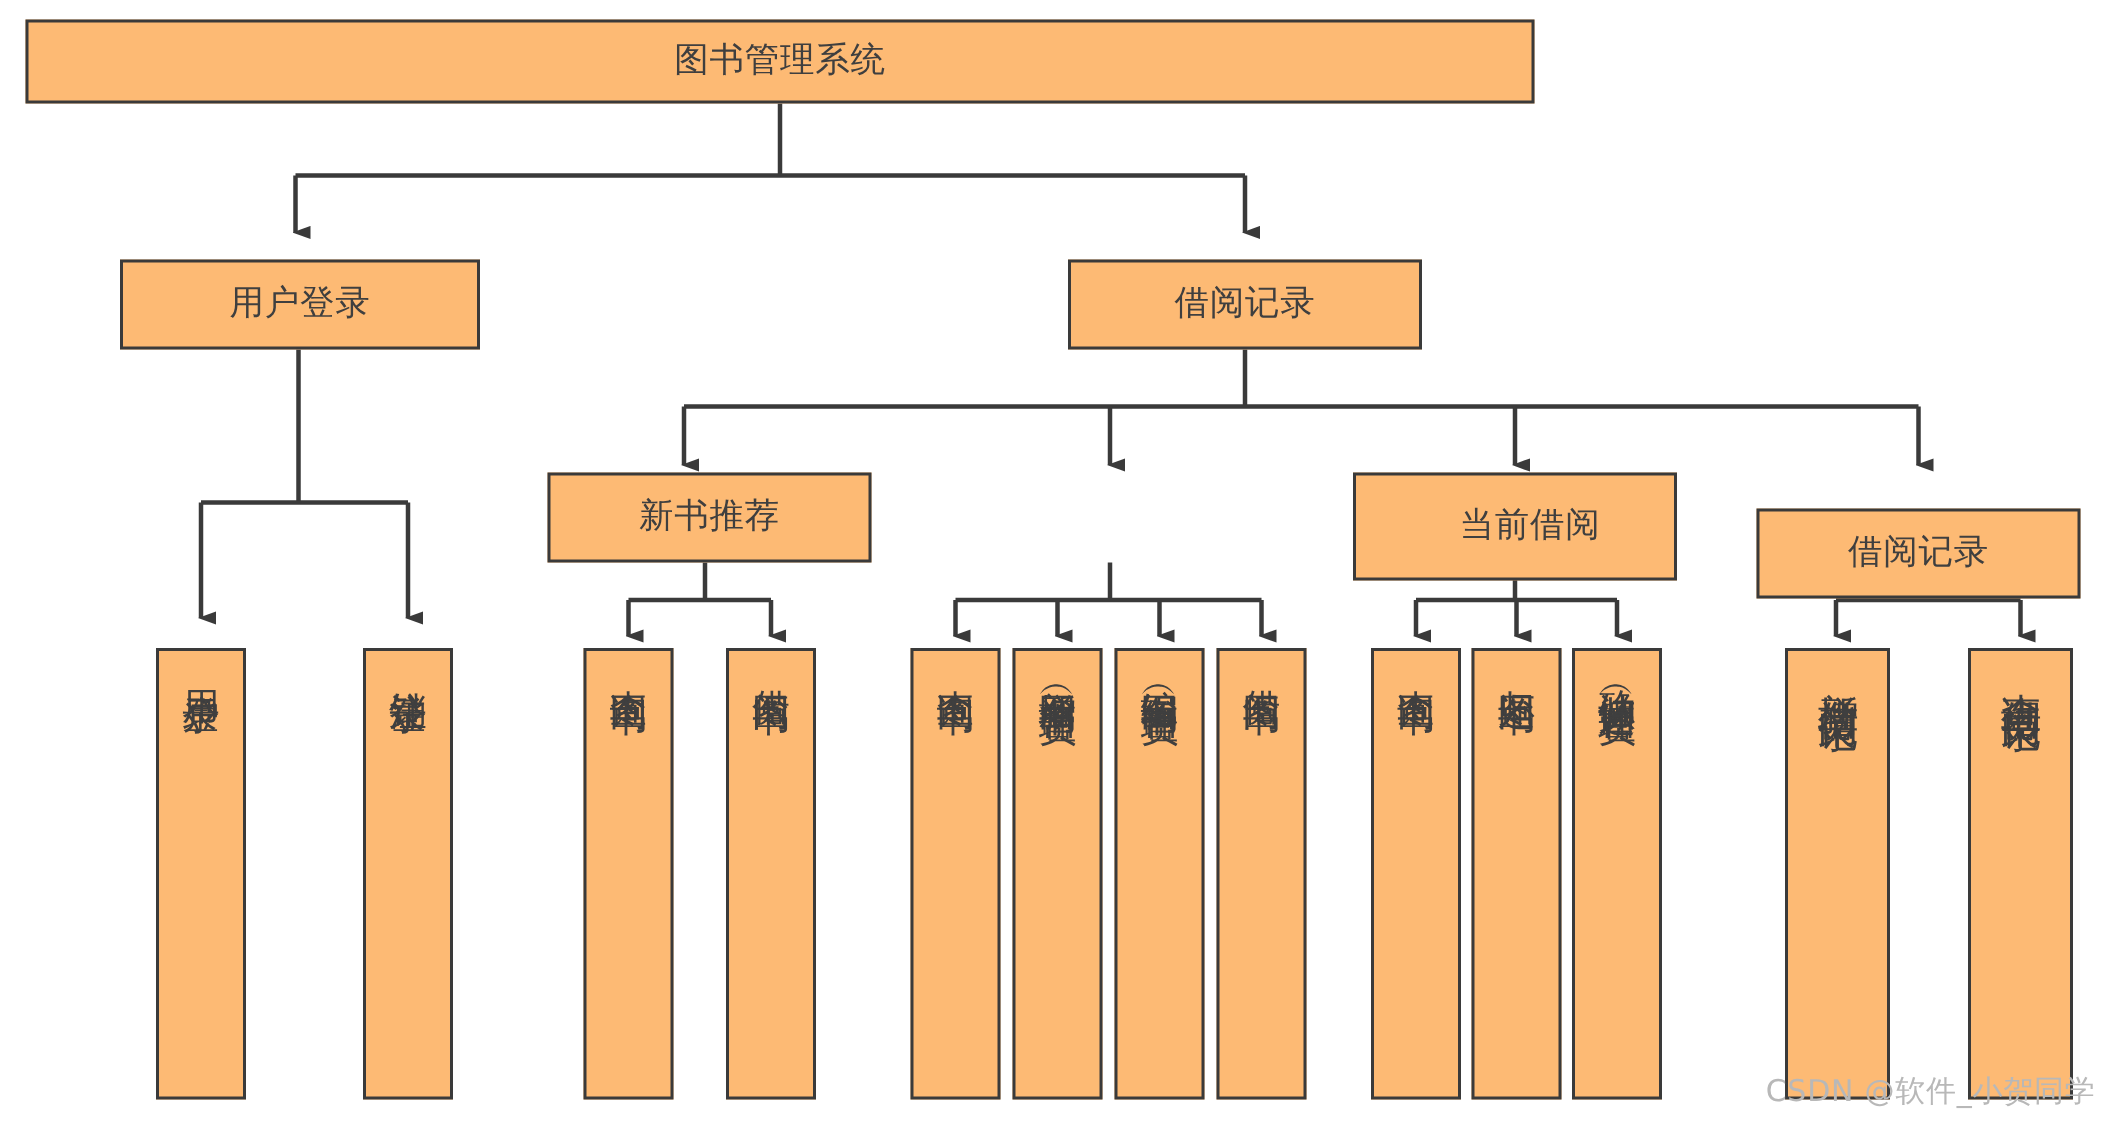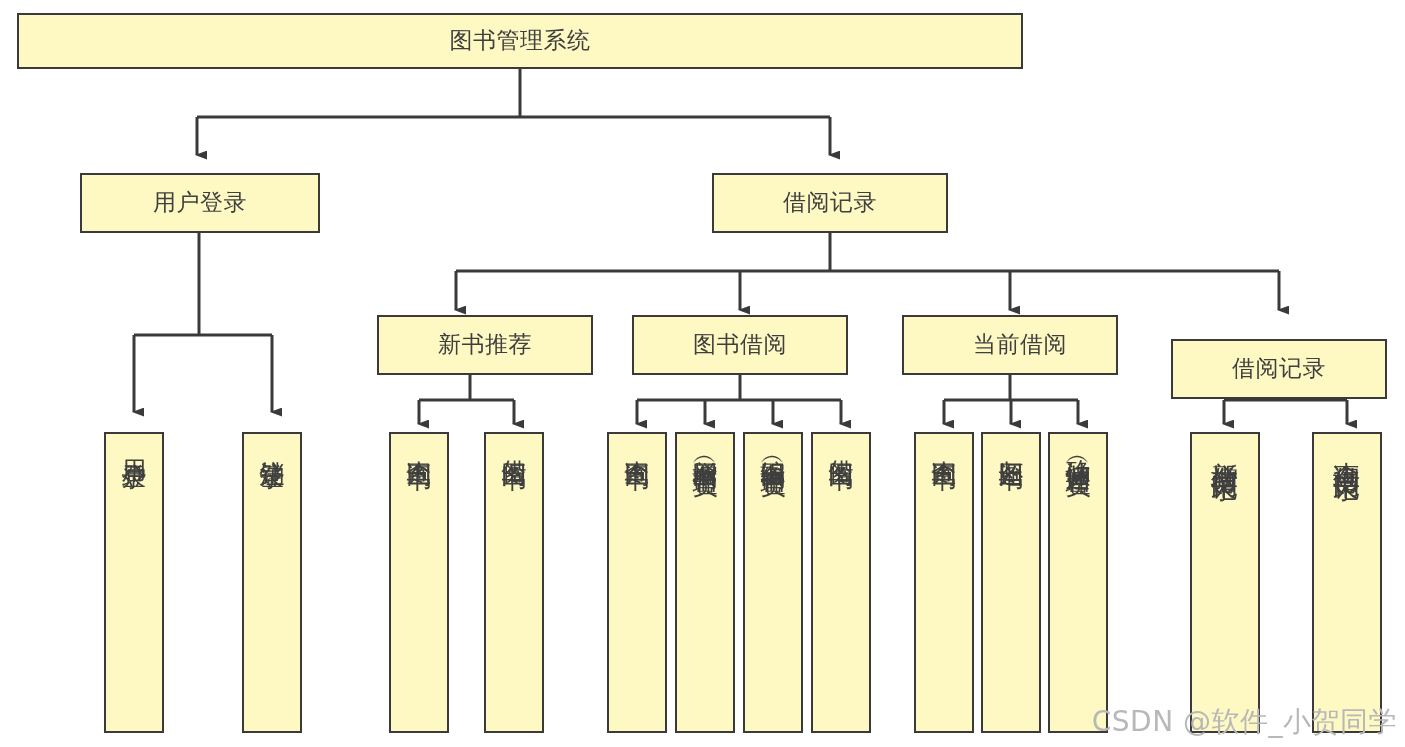--- a/index.html
+++ b/index.html
@@ -23,21 +23,21 @@
     left: 0;
     top: 0;
     width: 1405px;
     height: 747px;
     pointer-events: none;
   }
   .node {
     position: absolute;
     box-sizing: border-box;
     border: 2px solid #3a3a3a;
-    background: #fef9c3;
+    background: #fdba74;
     display: flex;
     align-items: center;
     justify-content: center;
     color: #3f3f3f;
   }
   .node-label {
     display: block;
     text-align: center;
     line-height: 1.18;
     color: #3f3f3f;
@@ -61,21 +61,21 @@
     white-space: nowrap;
   }
   .node.vertical.wide .node-label {
     font-size: 27px;
     letter-spacing: 3px;
   }
   .watermark {
     position: absolute;
     right: 8px;
     bottom: 6px;
-    font-size: 28px;
+    font-size: 20px;
     color: #b8b8b8;
     letter-spacing: 0.5px;
     user-select: none;
   }
 </style>
 </head>
 <body>
 
 <div id="diagram-root">
 
@@ -136,27 +136,24 @@
     <span class="node-label">图书管理系统</span>
   </div>
 
   <div class="node horizontal" style="left:80px; top:173px; width:240px; height:60px;">
     <span class="node-label">用户登录</span>
   </div>
   <div class="node horizontal" style="left:712px; top:173px; width:236px; height:60px;">
     <span class="node-label">借阅记录</span>
   </div>
 
-  <div class="node horizontal" style="left:377px; top:315px; width:216px; height:60px;">
+  <div class="node horizontal" style="left:365px; top:315px; width:216px; height:60px;">
     <span class="node-label">新书推荐</span>
   </div>
-  <div class="node horizontal" style="left:632px; top:315px; width:216px; height:60px;">
-    <span class="node-label">图书借阅</span>
-  </div>
-  <div class="node horizontal" style="left:902px; top:315px; width:216px; height:60px;padding-left:20px;">
+  <div class="node horizontal" style="left:902px; top:315px; width:216px; height:72px;padding-left:20px;">
     <span class="node-label">当前借阅</span>
   </div>
   <div class="node horizontal" style="left:1171px; top:315px; width:216px; height:60px;margin-top:24px;">
     <span class="node-label">借阅记录</span>
   </div>
 
   <div class="node vertical" style="left:104px; top:432px; width:60px; height:301px;">
     <span class="node-label">用户登录</span>
   </div>
   <div class="node vertical" style="left:242px; top:432px; width:60px; height:301px;">

